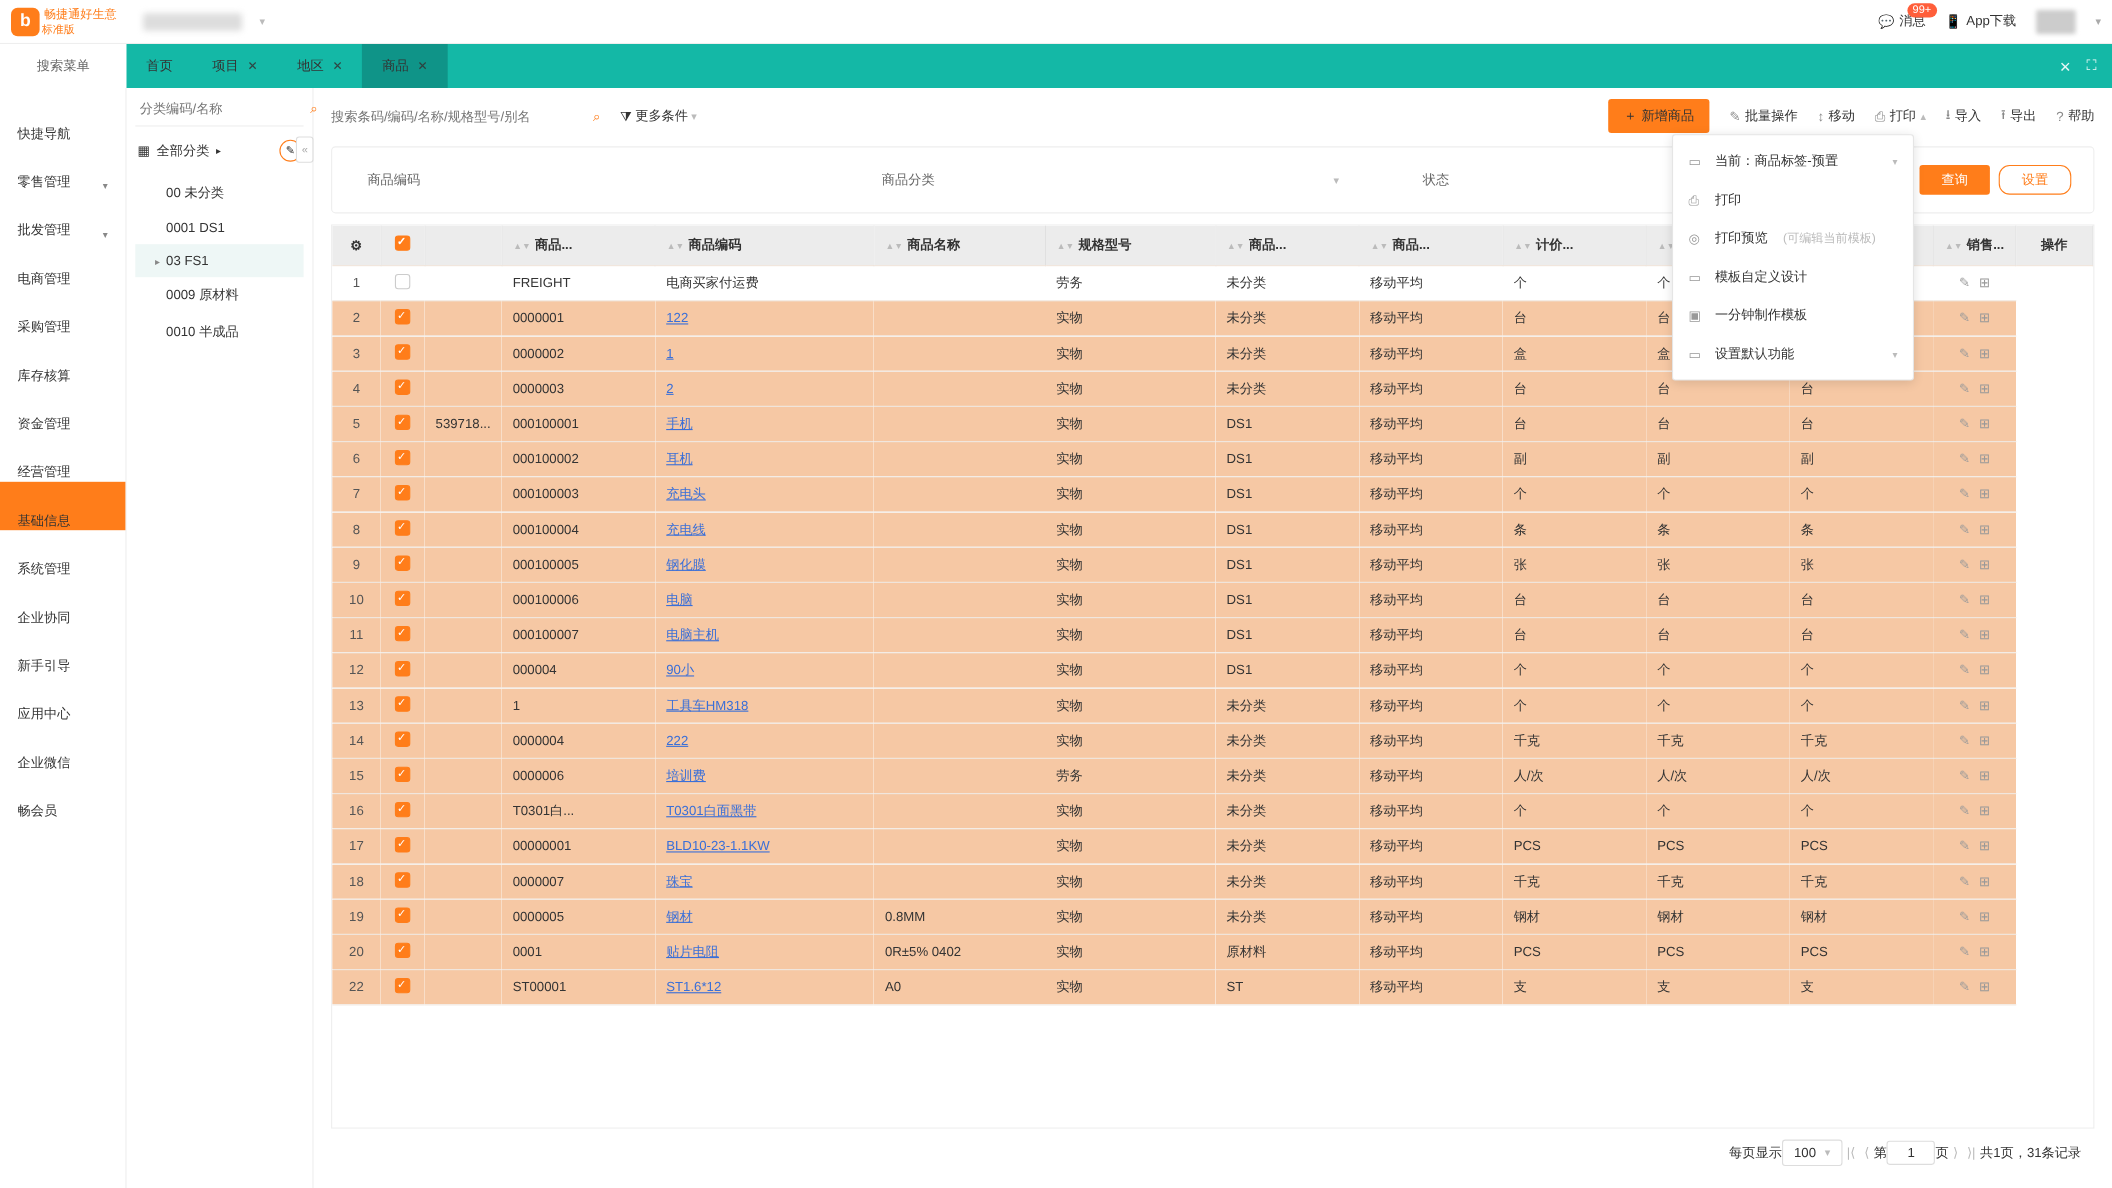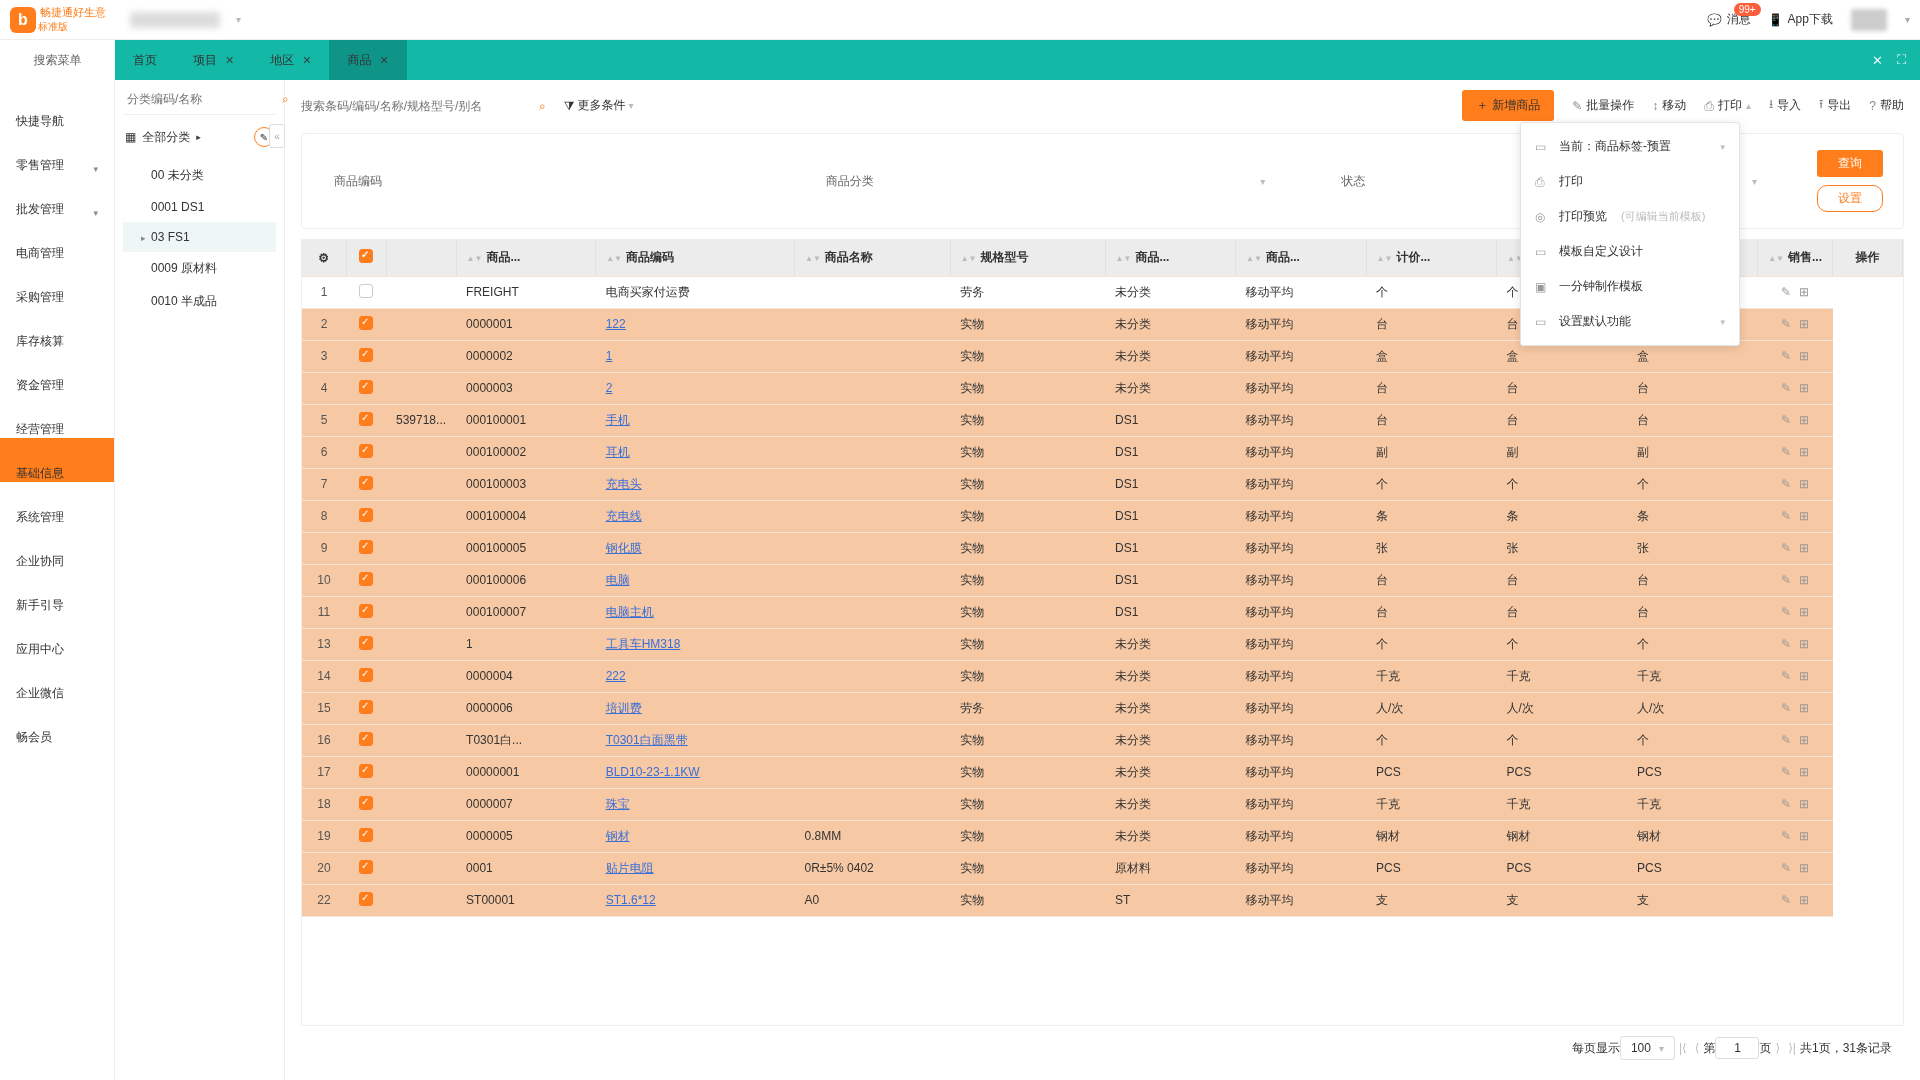--- a/index.html
+++ b/index.html
@@ -53,21 +53,21 @@
 .toolbar-right{margin-left:auto;display:flex;align-items:center;gap:18px}
 .btn-primary{background:#ff7d1a;color:#fff;border:none;border-radius:3px;padding:7px 14px;cursor:pointer;display:flex;align-items:center;gap:4px}
 .tlink{display:flex;align-items:center;gap:4px;color:#555;cursor:pointer}
 .tlink .ic{color:#888}
 
 .filter-card{border:1px solid #eee;border-radius:4px;padding:16px 20px;display:flex;align-items:center;gap:40px;margin-bottom:10px}
 .fc-group{display:flex;align-items:center;gap:14px;flex:1}
 .fc-label{color:#666;min-width:60px;text-align:right}
 .fc-input{flex:1;border:none;border-bottom:1px solid transparent;outline:none;padding:4px 0}
 .fc-select{flex:1;display:flex;justify-content:flex-end;align-items:center;border:none;color:#bbb}
-.fc-actions{display:flex;flex-direction:column;gap:8px;margin-left:20px}
+.fc-actions{display:flex;flex-direction:row;gap:8px;margin-left:20px}
 .btn-orange{background:#ff7d1a;color:#fff;border:none;border-radius:3px;padding:5px 20px;cursor:pointer}
 .btn-outline{background:#fff;color:#ff7d1a;border:1px solid #ff7d1a;border-radius:10px;padding:4px 20px;cursor:pointer}
 
 .print-dd{position:absolute;top:42px;right:180px;width:220px;background:#fff;border:1px solid #e5e5e5;box-shadow:0 2px 10px rgba(0,0,0,.12);border-radius:3px;z-index:50;padding:6px 0}
 .dd-item{display:flex;align-items:center;gap:10px;padding:9px 14px;cursor:pointer;color:#555}
 .dd-item .ic{width:14px;color:#999;font-size:12px}
 .dd-item .hint{color:#bbb;margin-left:4px;font-size:11px}
 .dd-item .dd-ar{margin-left:auto;color:#bbb;font-size:9px}
 
 .tbl-wrap{flex:1;overflow:auto;border:1px solid #eee}
@@ -497,20 +497,35 @@
               <td></td>
               <td>实物</td>
               <td>DS1</td>
               <td>移动平均</td>
               <td>台</td>
               <td>台</td>
               <td>台</td>
               <td class="col-act"><span class="op-ic">✎</span><span class="op-ic">⊞</span></td>
             </tr>
             <tr class="selected">
+              <td class="col-idx row-idx">12</td>
+              <td class="col-chk"><span class="chk"></span></td>
+              <td></td>
+              <td>000004</td>
+              <td><span class="link">90小</span></td>
+              <td></td>
+              <td>实物</td>
+              <td>DS1</td>
+              <td>移动平均</td>
+              <td>个</td>
+              <td>个</td>
+              <td>个</td>
+              <td class="col-act"><span class="op-ic">✎</span><span class="op-ic">⊞</span></td>
+            </tr>
+            <tr class="selected">
               <td class="col-idx row-idx">13</td>
               <td class="col-chk"><span class="chk"></span></td>
               <td></td>
               <td>1</td>
               <td><span class="link">工具车HM318</span></td>
               <td></td>
               <td>实物</td>
               <td>未分类</td>
               <td>移动平均</td>
               <td>个</td>

